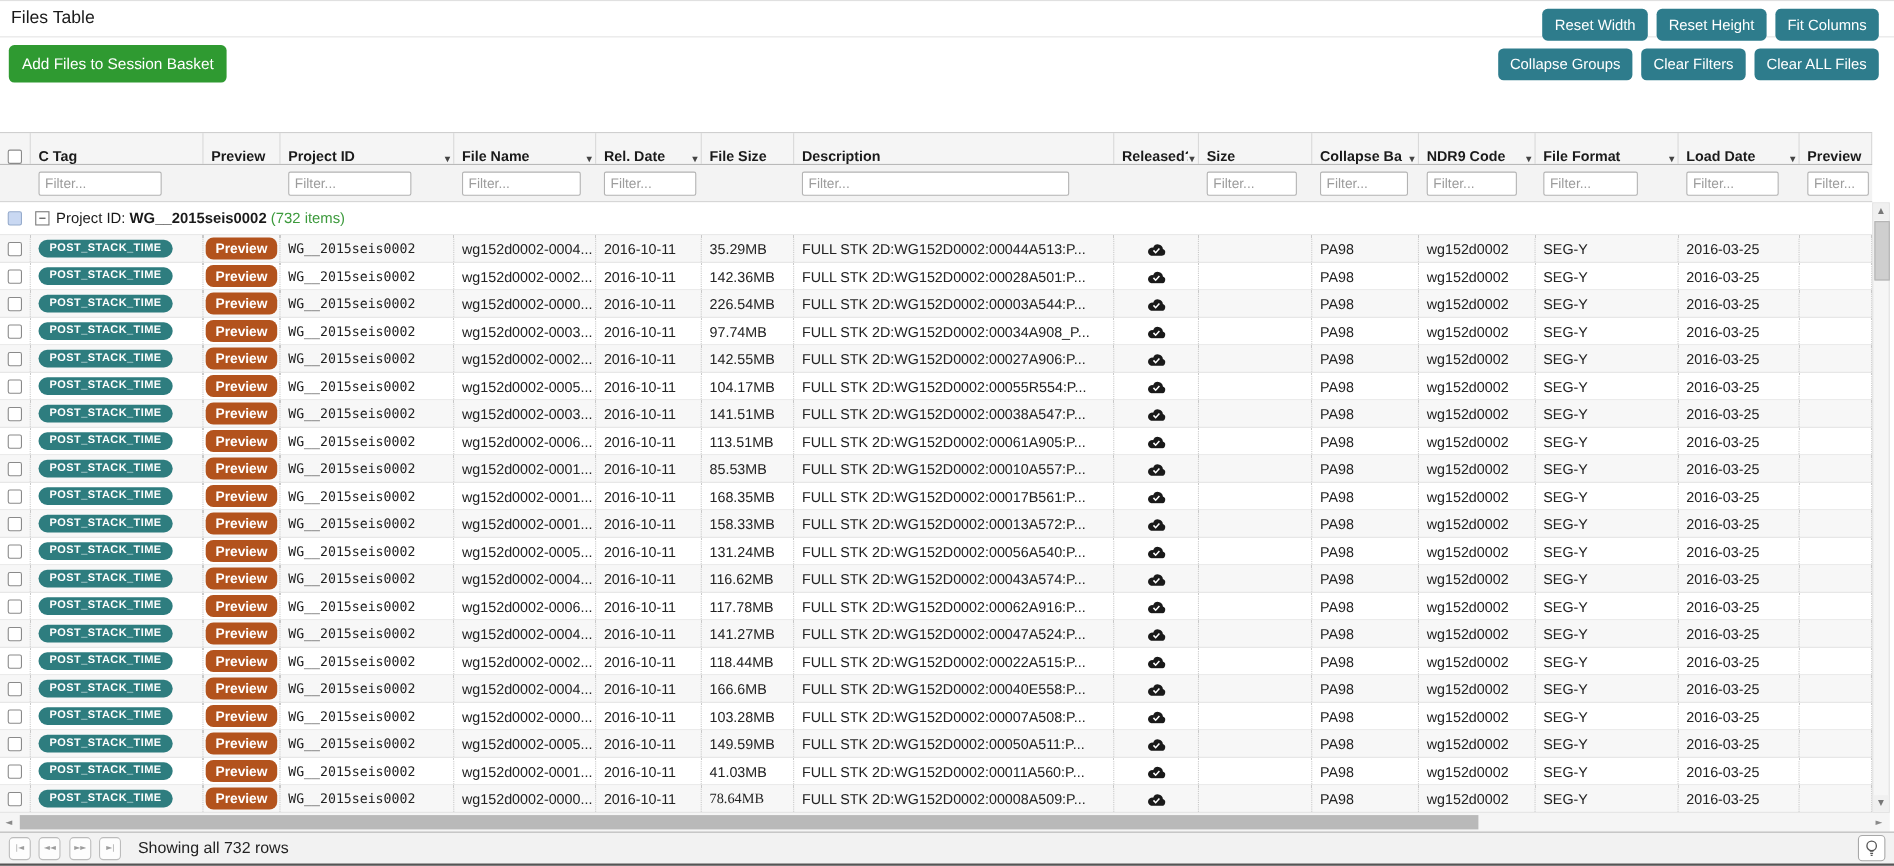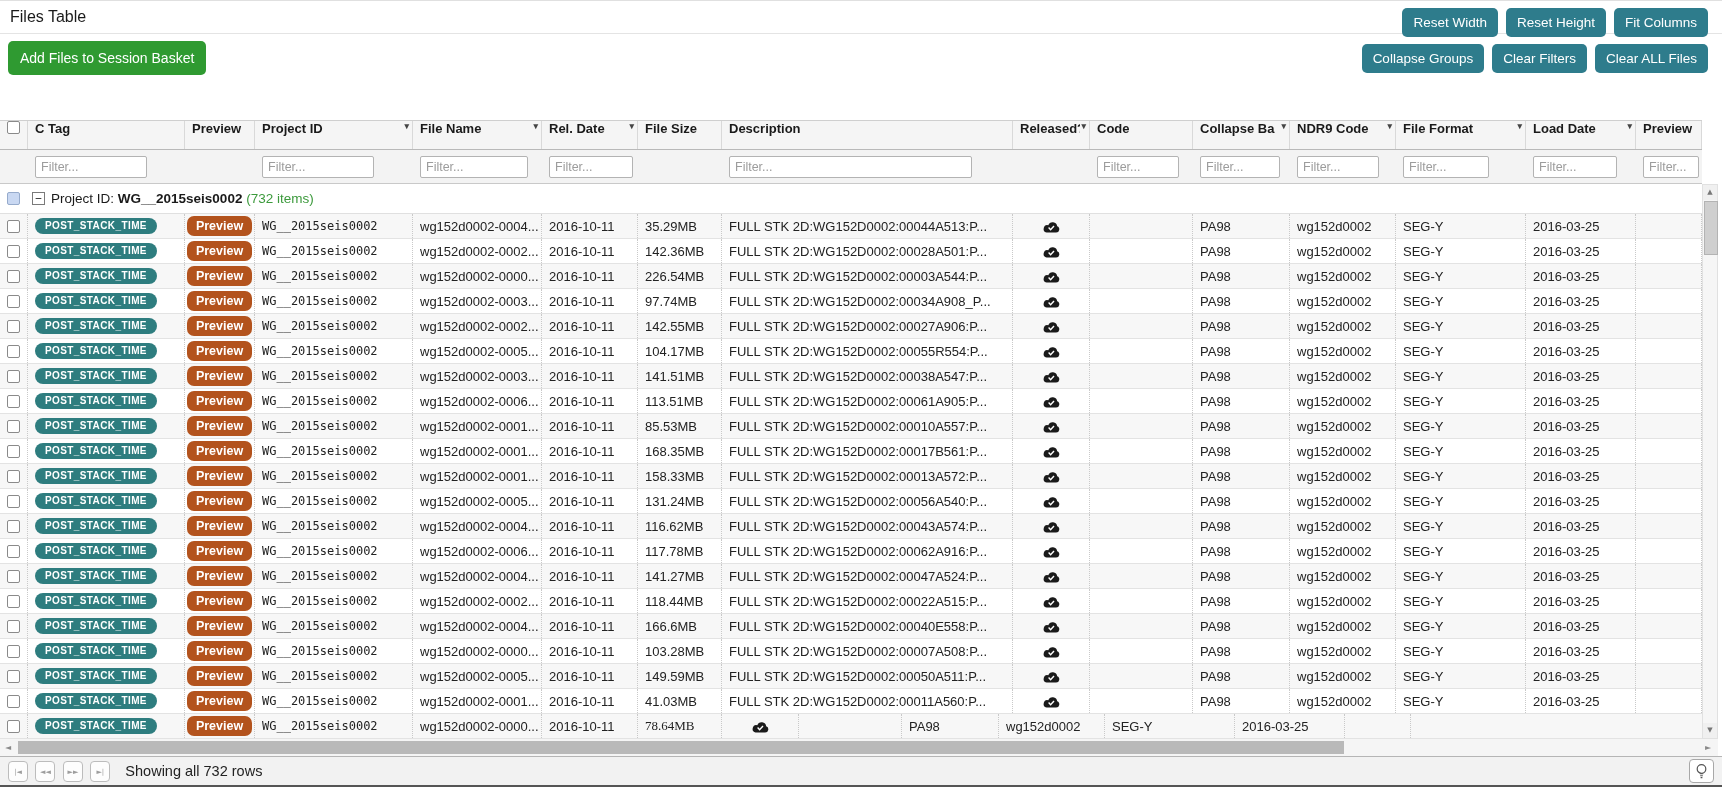--- a/index.html
+++ b/index.html
@@ -17,21 +17,21 @@
   .btn{border:none;color:#fff;font-family:inherit;font-size:13.5px;border-radius:5px;padding:7px 11px;cursor:pointer;white-space:nowrap;}
   .btn.teal{background:var(--teal);}
   .btn.green{background:var(--green);font-size:14px;padding:9px 12px;}
   .actions-row{display:flex;justify-content:space-between;align-items:center;height:40px;box-sizing:border-box;padding:8px 14px 0 8px;}
   .actions-row2{height:36px;box-sizing:border-box;padding:5px 8px 0;}
 
   
   .grid{position:absolute;top:119px;left:0;width:1718px;display:flex;}
   .grid-main{width:1702px;}
   .grid-header{display:flex;height:30px;background:#f5f5f5;border-top:1px solid #cfcfcf;border-bottom:1px solid #b9b9b9;box-sizing:border-box;}
-  .hcell{box-sizing:border-box;border-right:1px solid #d9d9d9;display:flex;align-items:flex-start;padding:0 3px 0 7px;
+  .hcell{box-sizing:border-box;border-right:1px solid #d9d9d9;display:flex;align-items:flex-end;padding:0 3px 0 7px;
     font-weight:bold;font-size:13px;color:#1a1a1a;overflow:hidden;}
   .hlabel{flex:1;white-space:nowrap;overflow:hidden;}
   .harrow{font-size:9px;color:#444;margin-left:1px;flex:none;}
   .grid-filters{display:flex;height:34px;background:#f3f3f3;border-bottom:1px solid #c9c9c9;box-sizing:border-box;}
   .fcell{box-sizing:border-box;height:100%;display:flex;align-items:center;padding-left:7px;overflow:hidden;}
   .fcell input{height:22px;border:1px solid #b3b3b3;border-radius:2px;font-family:inherit;font-size:12.5px;
     padding:0 5px;color:#333;background:#fff;box-sizing:border-box;flex:none;}
   ::placeholder{color:#9c9c9c;}
   .grid-body{height:555px;overflow:hidden;background:#fff;}
 
@@ -125,21 +125,21 @@
             <span class="hlabel">File Size</span>
           </div>
           <div class="hcell" style="width: 291px;">
             <span class="hlabel">Description</span>
           </div>
           <div class="hcell" style="width: 77px;">
             <span class="hlabel">Released?</span>
             <span class="harrow">▾</span>
           </div>
           <div class="hcell" style="width: 103px;">
-            <span class="hlabel">Code</span>
+            <span class="hlabel">Size</span>
           </div>
           <div class="hcell" style="width: 97px;">
             <span class="hlabel">Collapse Ba</span>
             <span class="harrow">▾</span>
           </div>
           <div class="hcell" style="width: 106px;">
             <span class="hlabel">NDR9 Code</span>
             <span class="harrow">▾</span>
           </div>
           <div class="hcell" style="width: 130px;">
@@ -768,20 +768,21 @@
             <div class="cell" style="width: 157px;">
               <span class="pill">POST_STACK_TIME</span>
             </div>
             <div class="cell c-center" style="width: 70px;">
               <button class="preview-btn">Preview</button>
             </div>
             <div class="cell mono" style="width: 158px;">WG__2015seis0002</div>
             <div class="cell" style="width: 129px;">wg152d0002-0000...</div>
             <div class="cell" style="width: 96px;">2016-10-11</div>
             <div class="cell" style="width: 84px; font-family: Liberation Serif, serif;">78.64MB</div>
+            <div class="cell" style="width: 291px;">FULL STK 2D:WG152D0002:00008A509:P...</div>
             <div class="cell c-center" style="width: 77px;">
               <svg width="18" height="13" viewBox="0 0 18 13">
                 <path d="M4.5 12.5h9.5a3.2 3.2 0 0 0 1.2-6.2A4.6 4.6 0 0 0 6.3 5.2 3.7 3.7 0 0 0 4.5 12.5z" fill="#1a1a1a"></path>
                 <path d="M6.6 7.6l2 2.1 3.4-3.7" stroke="#fff" stroke-width="1.4" fill="none"></path>
               </svg>
             </div>
             <div class="cell" style="width: 103px;"></div>
             <div class="cell" style="width: 97px;">PA98</div>
             <div class="cell" style="width: 106px;">wg152d0002</div>
             <div class="cell" style="width: 130px;">SEG-Y</div>

